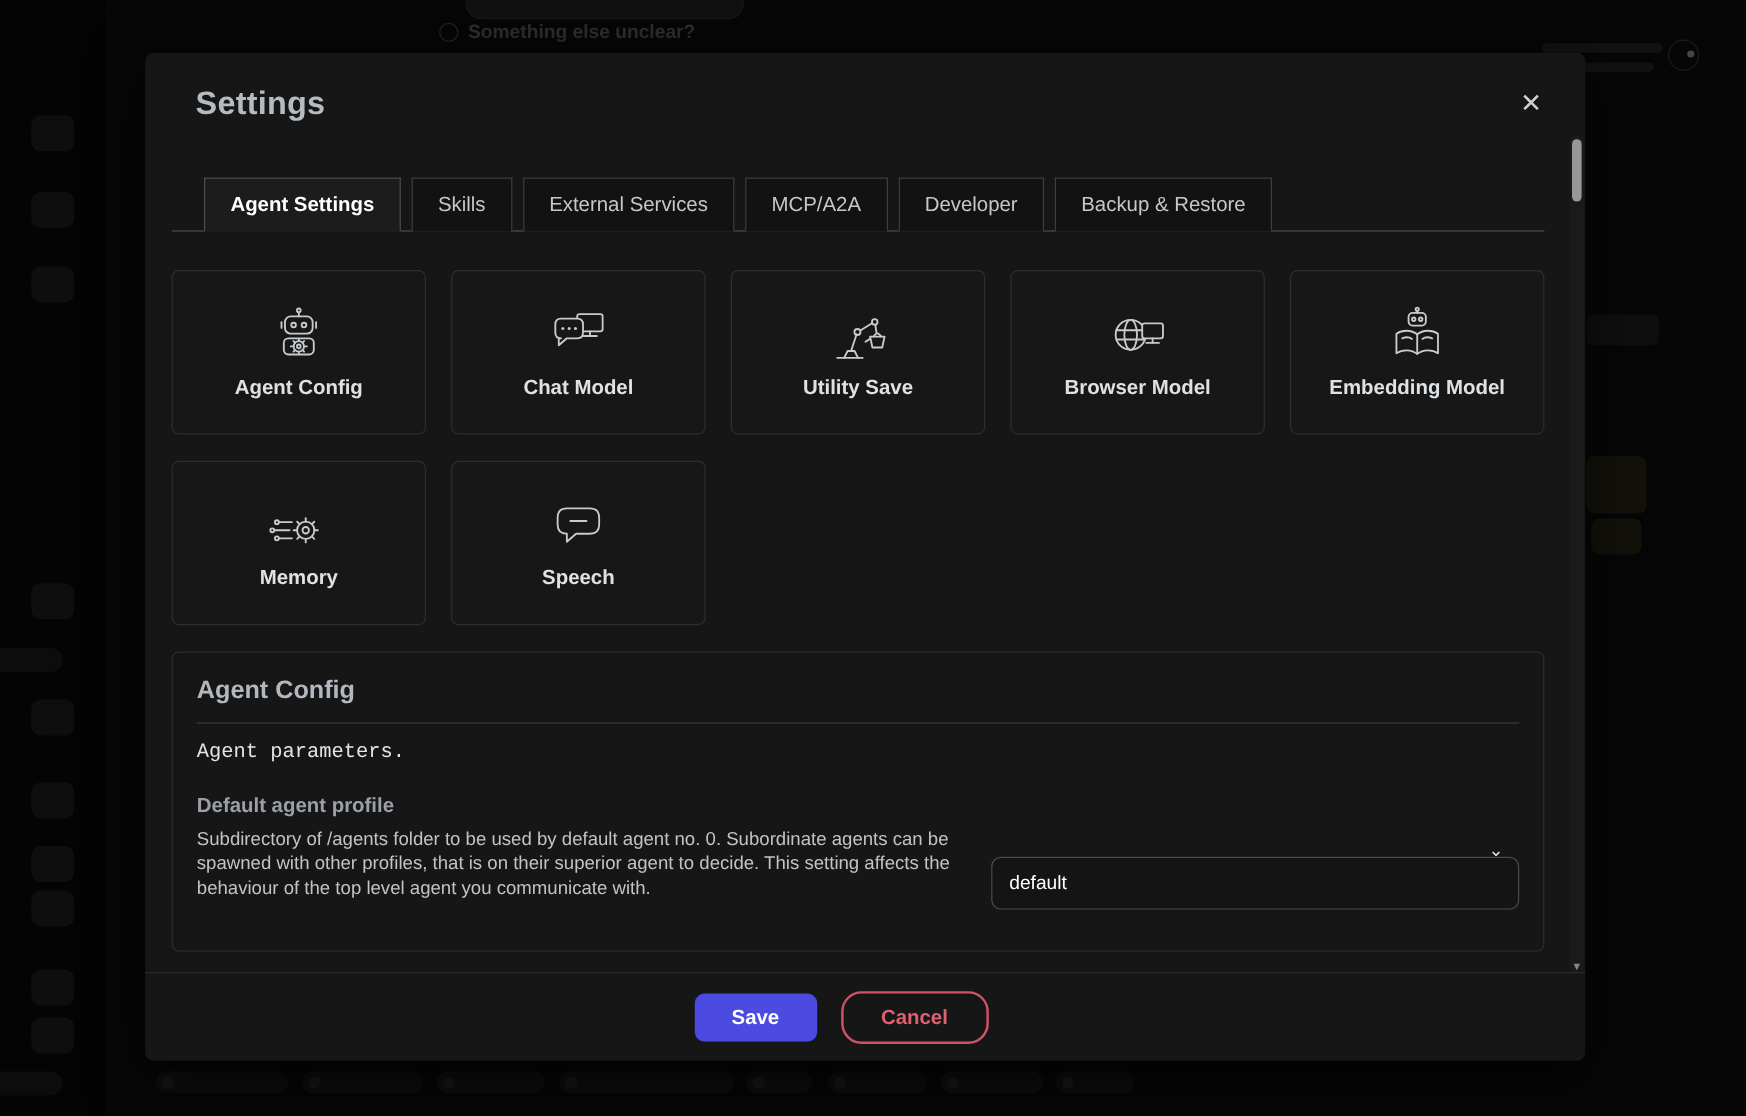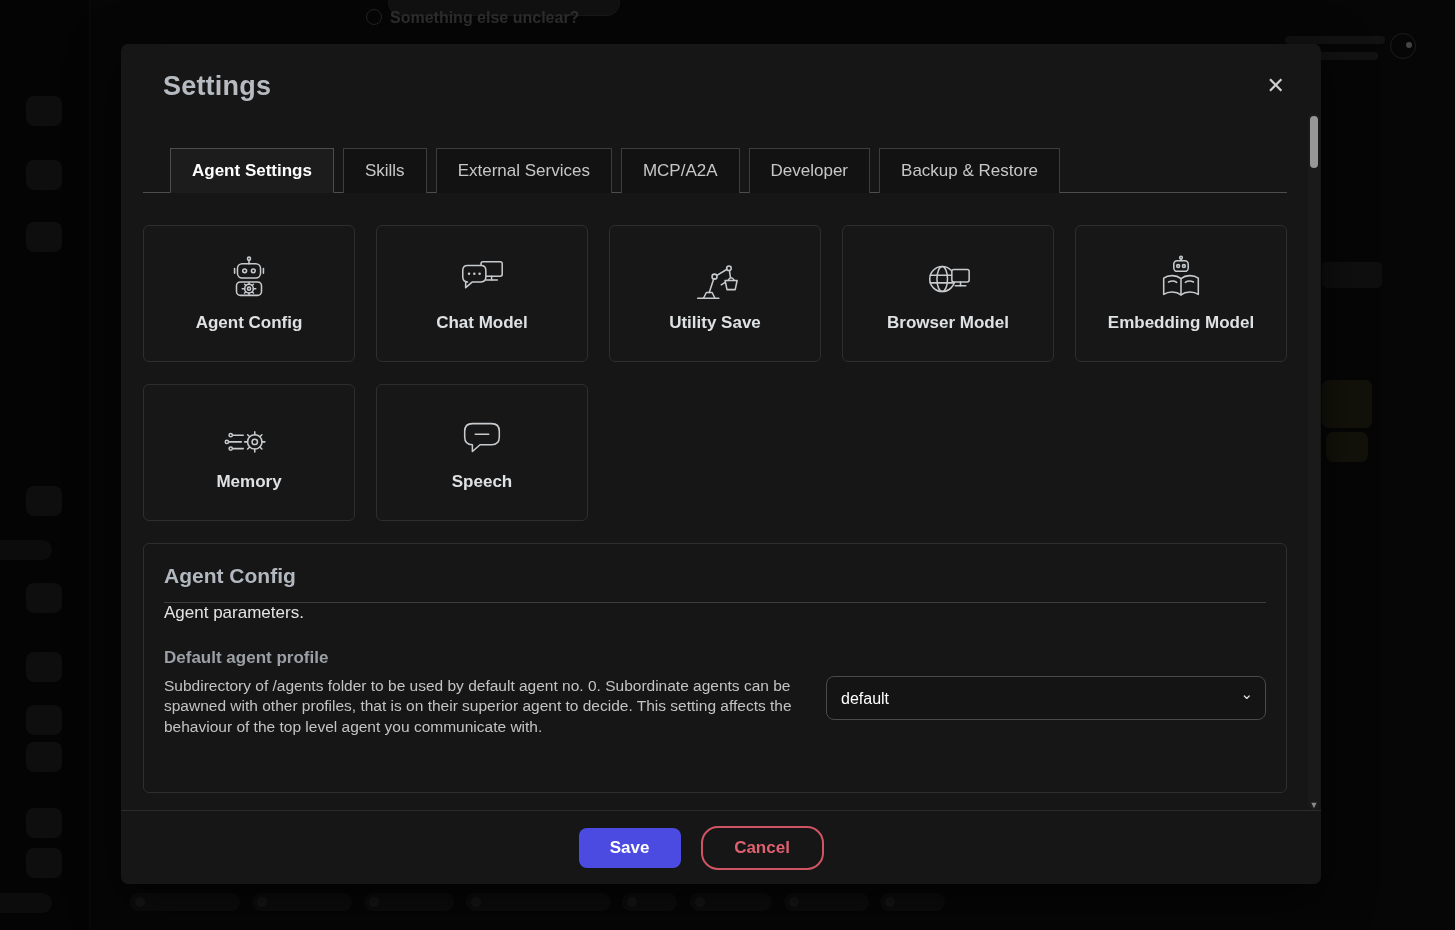--- a/index.html
+++ b/index.html
@@ -6,21 +6,21 @@
   html,body { background:#000; }
   body { font-family:"Liberation Sans", sans-serif; }
   .stage { position:relative; width:1455px; height:930px; overflow:hidden; background:#0d0d0d; }
 
   
   .bg-layer { position:absolute; inset:0; }
   .sidebar { position:absolute; left:0; top:0; width:90px; height:100%; background:#090909; border-right:1px solid #141414; }
   .sb-icon { position:absolute; left:26px; width:36px; height:30px; border-radius:8px; background:#1c1c1c; }
   .sb-wide { position:absolute; left:0; width:52px; height:20px; border-radius:0 10px 10px 0; background:#181818; }
   .bg-top-button { position:absolute; left:388px; top:-10px; width:232px; height:26px; border-radius:13px; background:#222; border:1px solid #2e2e2e; }
-  .bg-hint { position:absolute; left:366px; top:9px; display:flex; align-items:flex-start; gap:8px; color:#5b5b5b; font-weight:700; font-size:16px; }
+  .bg-hint { position:absolute; left:366px; top:19px; display:flex; align-items:flex-start; gap:8px; color:#5b5b5b; font-weight:700; font-size:16px; }
   .bg-hint .q { width:16px; height:16px; border-radius:50%; border:1.5px solid #454545; display:inline-block; }
   .bg-line { position:absolute; height:8px; border-radius:4px; background:#242424; }
   .bg-circle { position:absolute; border-radius:50%; border:1.5px solid #373737; }
   .bg-dot { position:absolute; border-radius:50%; background:#8b8b8b; }
   .bg-box { position:absolute; border-radius:5px; background:#1f1f1f; }
   .bg-olive { position:absolute; border-radius:7px; background:#262414; }
   .bg-pill { position:absolute; top:893px; height:18px; border-radius:9px; background:#1b1b1b; }
   .bg-pill::before { content:""; position:absolute; left:5px; top:4px; width:10px; height:10px; border-radius:50%; background:#2d2d2d; }
 
   .overlay { position:absolute; inset:0; background:rgba(0,0,0,0.5); }
@@ -41,28 +41,28 @@
 
   .cards { display:grid; grid-template-columns:repeat(5, 212px); gap:22px 21px; margin-top:32px; }
   .card { height:137px; border:1px solid #2e2e2e; border-radius:6px; background:#171717; cursor:pointer;
           display:flex; flex-direction:column; align-items:center; justify-content:center; gap:8px; }
   .card svg { display:block; }
   .card-label { font-size:17px; font-weight:700; color:#dfe2e4; }
 
   .section { margin-top:22px; height:250px; border:1px solid #2e2e2e; border-radius:6px; background:#161616; padding:20px 20px 0 20px; overflow:hidden; }
   .section-title { font-size:21px; font-weight:700; color:#b2b8bf; }
   .section-divider { border:none; border-top:1px solid #3c3c3c; margin-top:14px; }
-  .section-intro { font-size:17px; color:#e4e4e4; }
+  .section-intro { margin-top:15px; font-size:17px; color:#e4e4e4;font-family:Liberation Mono, monospace; }
   .field-label { margin-top:25px; font-size:17px; font-weight:700; color:#9aa0a5; }
   .field-row { display:flex; align-items:flex-start; margin-top:8px; }
   .field-desc { width:648px; font-size:15.5px; line-height:1.32; color:#c3c3c3; }
   .select-wrap { position:relative; margin-left:auto; width:440px; }
   .select-wrap select { width:100%; height:44px; background:#141414; border:1px solid #4a4a4a; border-radius:8px;
                         color:#fff; font-size:16px; padding:0 38px 0 14px; appearance:none; -webkit-appearance:none; cursor:pointer;
-                        font-family:"Liberation Sans", sans-serif; }
+                        font-family:"Liberation Sans", sans-serif;margin-top:24px; }
   .select-chevron { position:absolute; right:13px; top:9px; color:#e8e8e8; font-size:15px; pointer-events:none; }
 
   .modal-footer { flex:0 0 74px; border-top:1px solid #2b2b2b; display:flex; align-items:center; justify-content:center; gap:20px; padding-right:40px; }
   .btn-save { width:102px; height:40px; background:#4b4be1; color:#fff; border:none; border-radius:8px; font-size:17px; font-weight:700; cursor:pointer; font-family:"Liberation Sans", sans-serif; }
   .btn-cancel { width:123px; height:44px; background:transparent; color:#df606f; border:2px solid #cf5564; border-radius:17px; font-size:17px; font-weight:700; cursor:pointer; font-family:"Liberation Sans", sans-serif; }
 
   .scrollbar { position:absolute; right:1px; top:69px; width:12px; height:697px; background:#1a1a1a; border-radius:6px; }
   .scroll-thumb { position:absolute; left:2px; top:3px; width:8px; height:52px; background:#979797; border-radius:4px; cursor:pointer; }
   .scroll-down { position:absolute; left:0; bottom:0; width:12px; text-align:center; color:#8a8a8a; font-size:9px; cursor:pointer; }
 </style>

